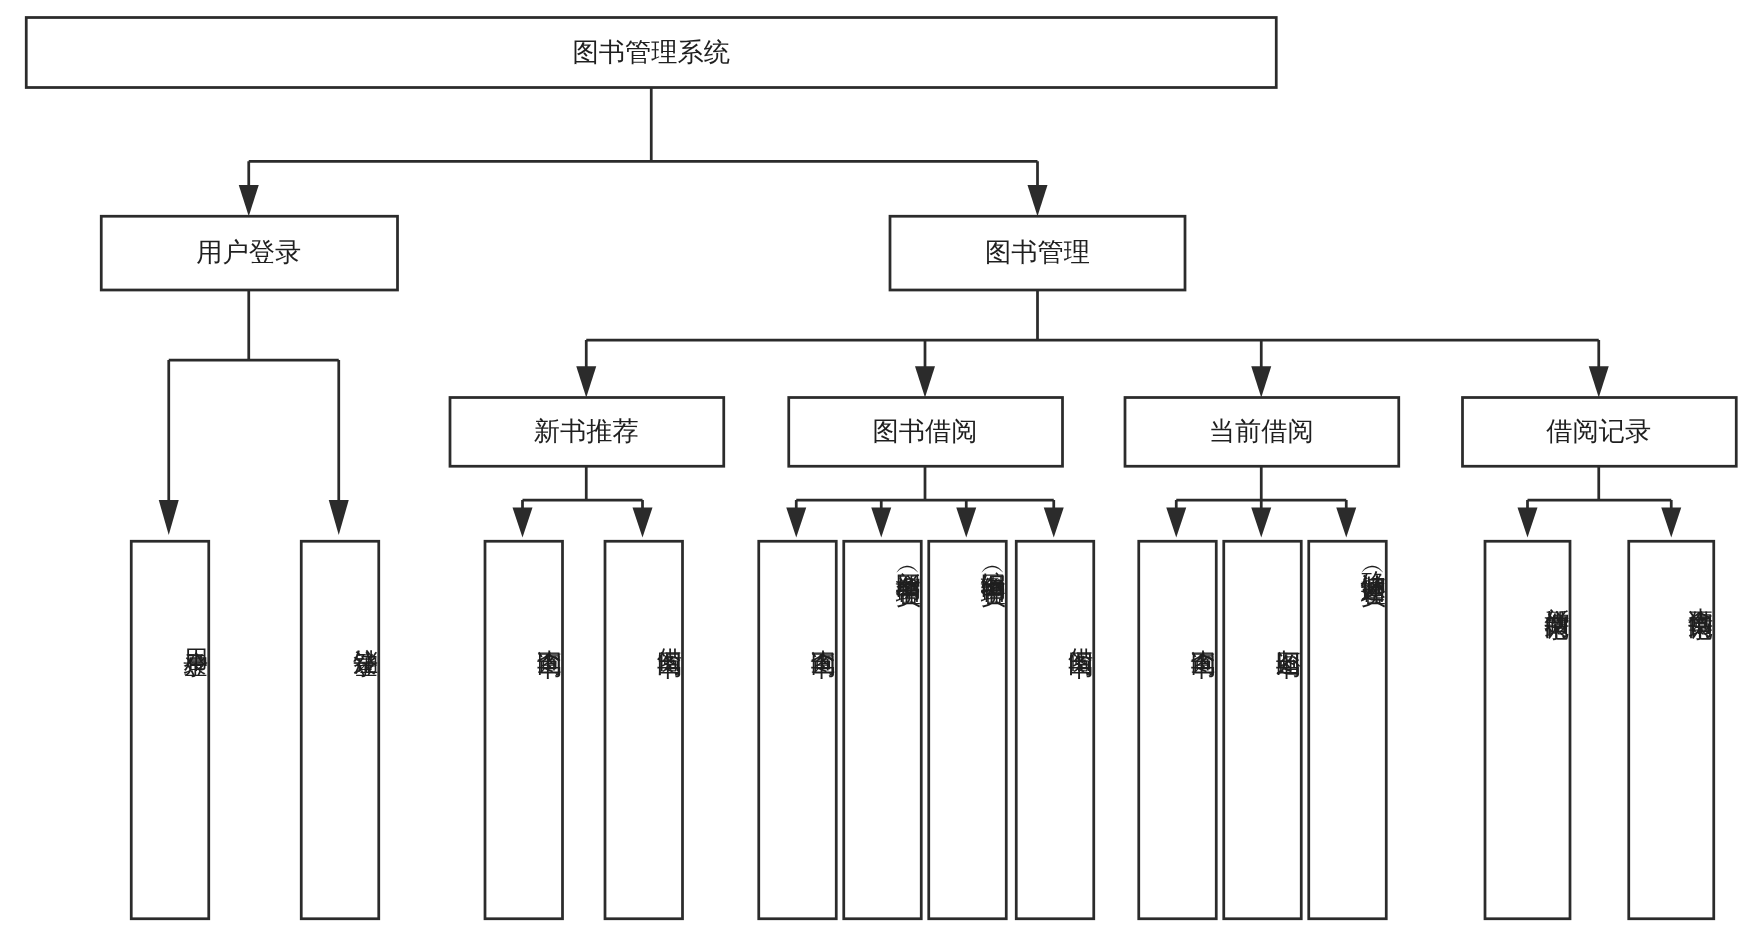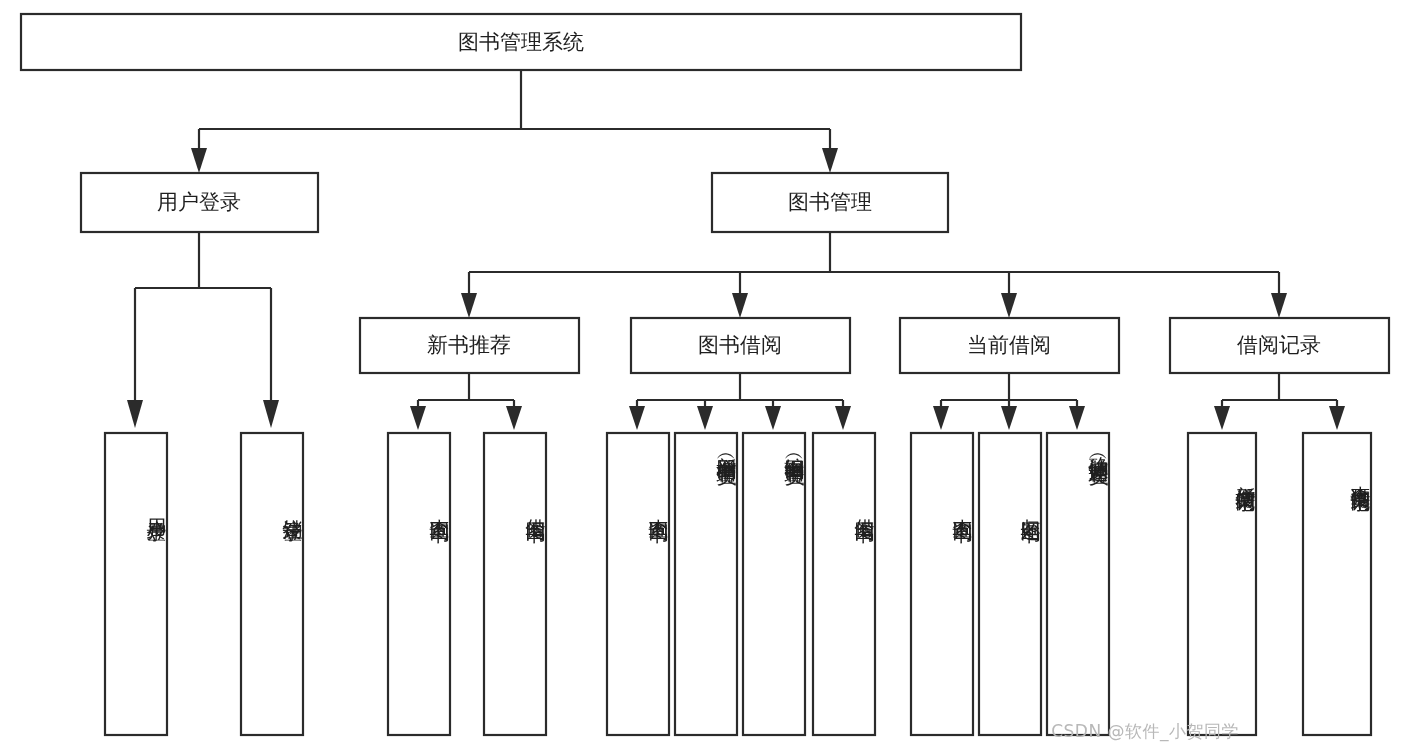--- a/index.html
+++ b/index.html
@@ -244,14 +244,13 @@
     <span>确认归还（管理员）</span>
   </div>
 
   <div class="vlabel" style="left:1188px; top:470px; width:68px; height:265px;">
     <span>新增借阅记录</span>
   </div>
   <div class="vlabel" style="left:1303px; top:470px; width:68px; height:265px;">
     <span>查询借阅记录</span>
   </div>
 
-  <div class="watermark">CSDN @软件_小贺同学</div>
 </div>
 
 </body></html>

